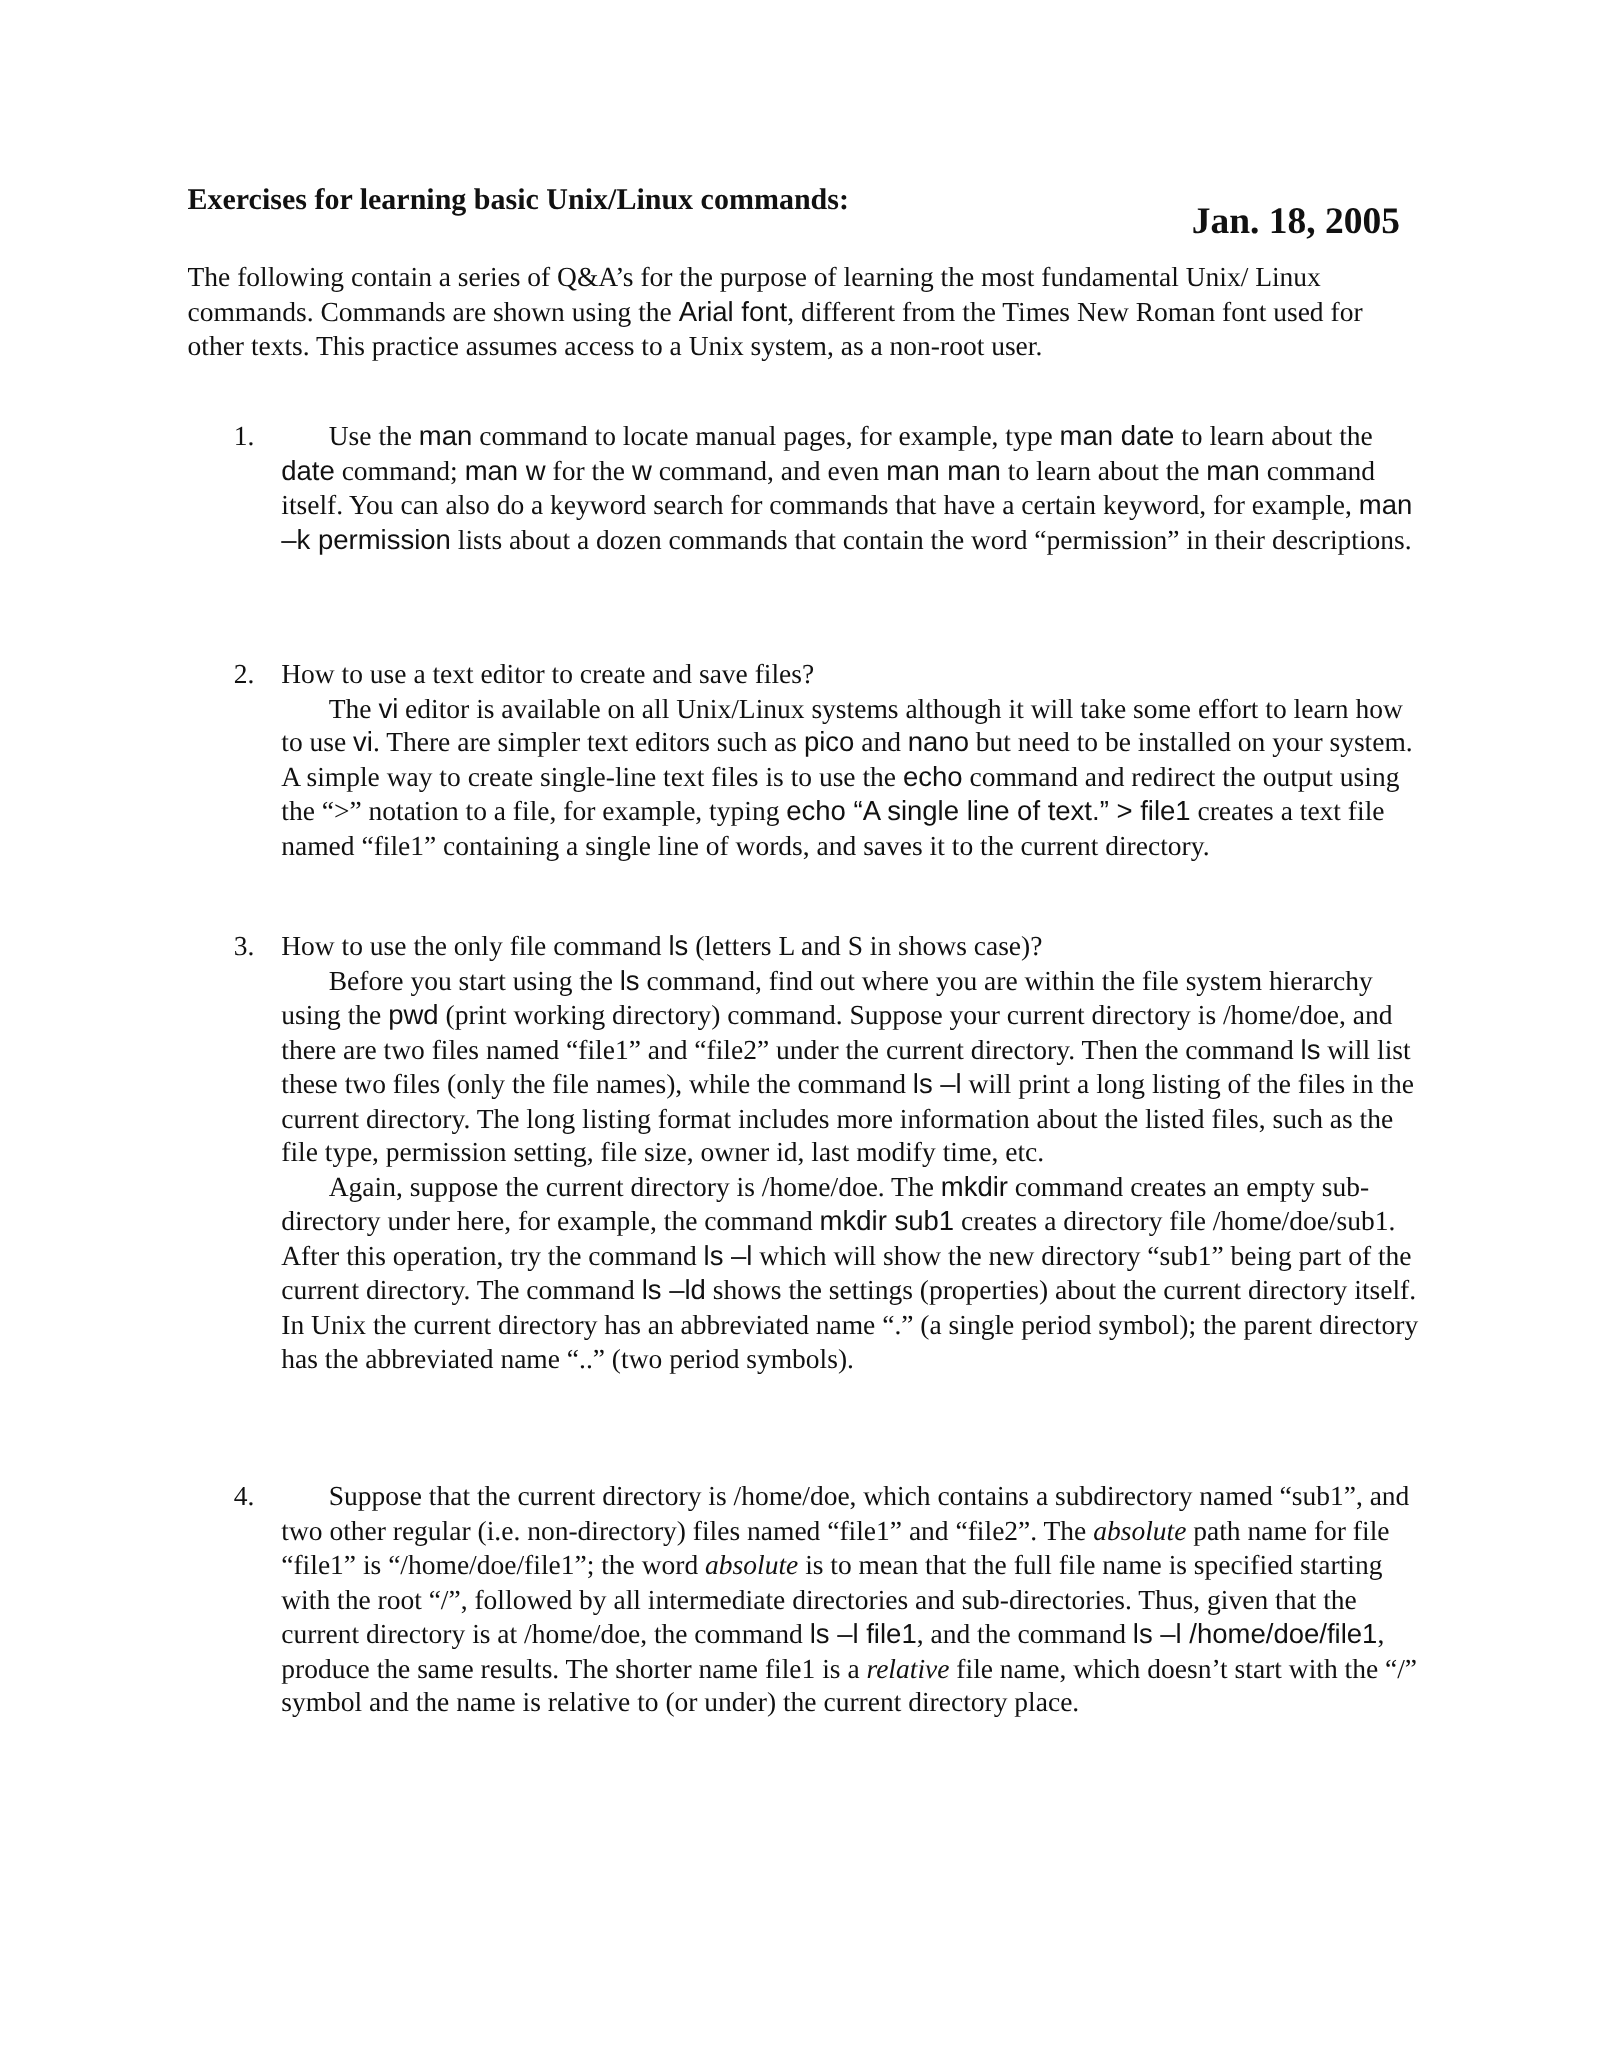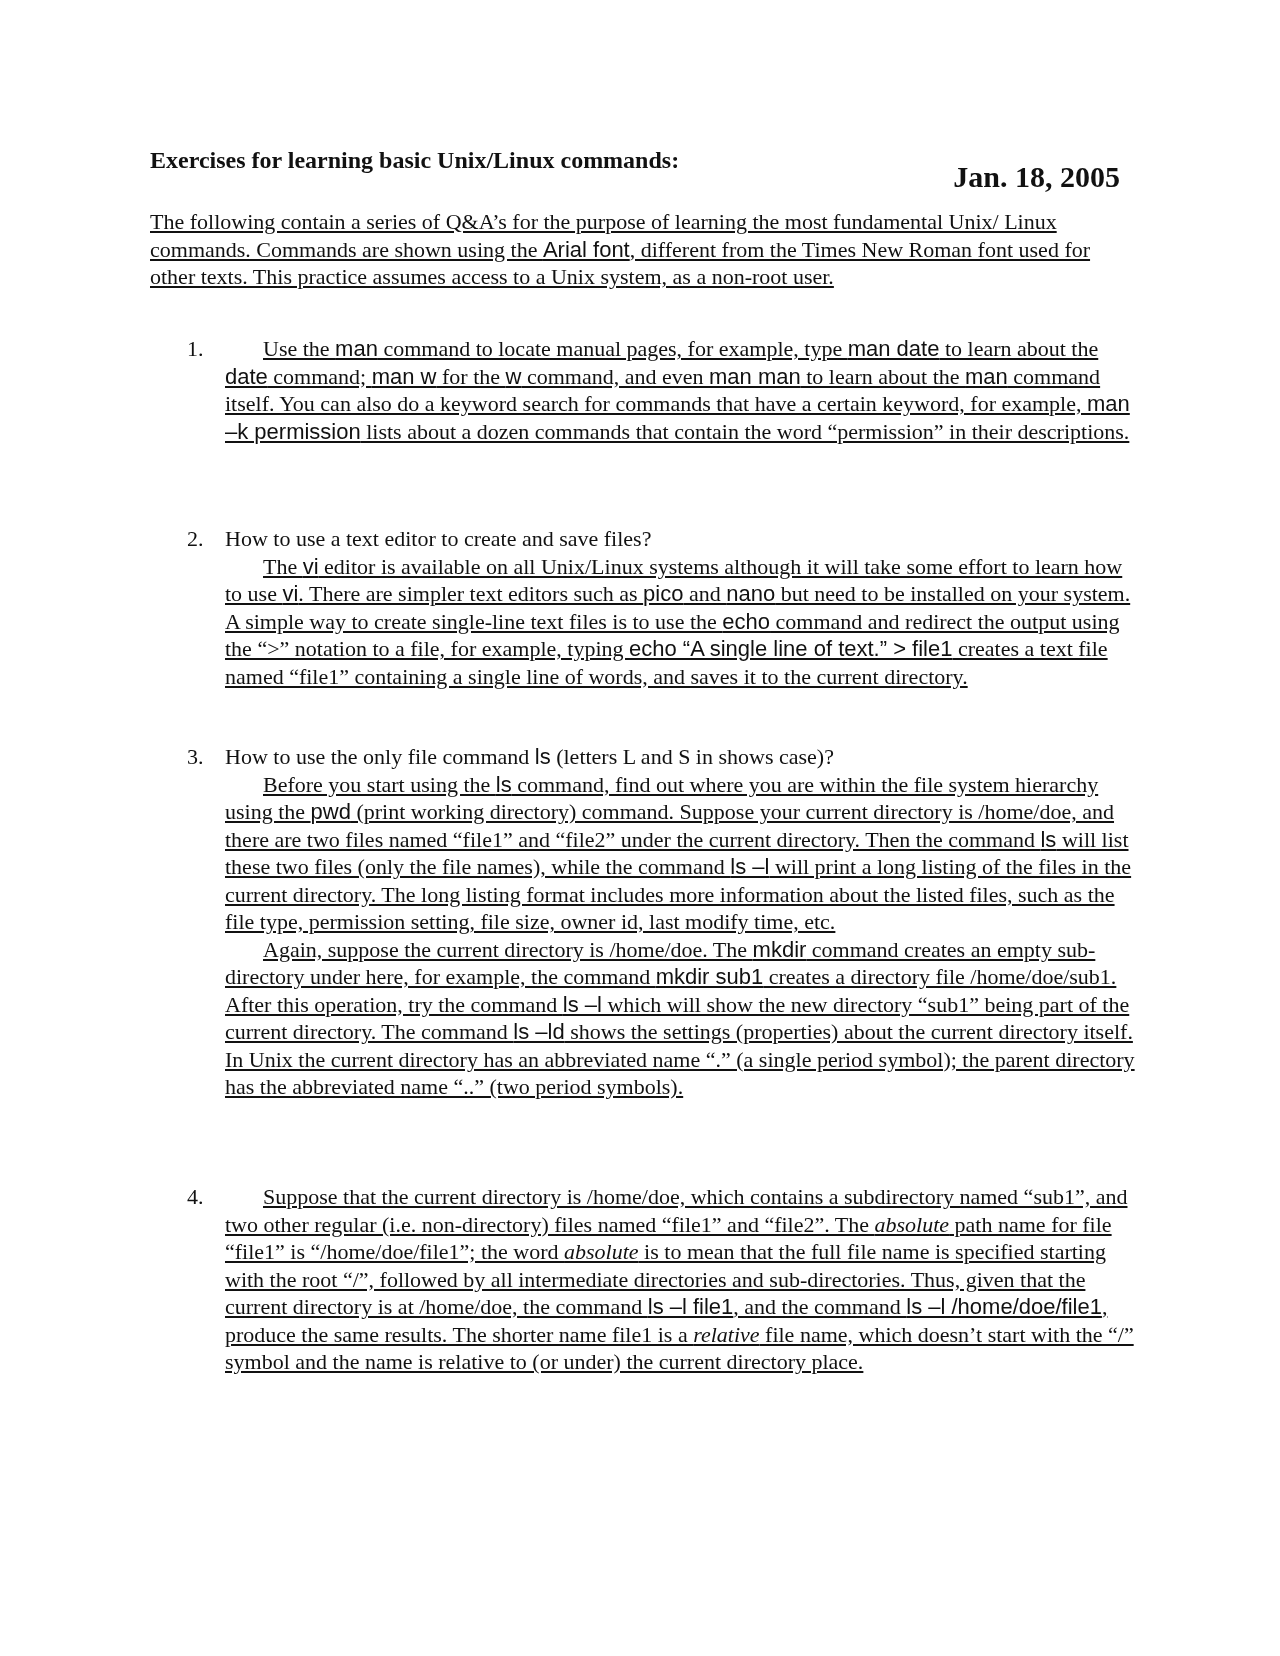--- a/index.html
+++ b/index.html
@@ -11,26 +11,26 @@
   .date {
     position: absolute; top: 118px; right: 160px;
     font-weight: bold; font-size: 30px; line-height: 28px; margin-top: 45px;
   }
   .title {
     position: absolute; top: 146px; left: 150px;
     font-weight: bold; font-size: 24px; line-height: 28px;
   }
   .intro {
     position: absolute; top: 208px; left: 150px; width: 985px;
-    font-size: 22px; line-height: 27.5px; text-decoration: underline;
+    font-size: 22px; line-height: 27.5px;
   }
   .qa { position: absolute; left: 150px; width: 985px; font-size: 22px; line-height: 27.5px; }
   .q { position: relative; padding-left: 75px; }
   .num { position: absolute; left: 37px; top: 0; }
-  .a { padding-left: 75px; text-decoration: underline; }
+  .a { padding-left: 75px; }
   .a p { margin: 0; text-indent: 38px; }
   .cmd { font-family: "Liberation Sans", sans-serif; font-size: 22px; }
   .it { font-style: italic; text-align: center; }
 </style>
 </head>
 <body>
 
 <div class="page">
   <div class="date">Jan. 18, 2005</div>
   <div class="title">Exercises for learning basic Unix/Linux commands:</div>

